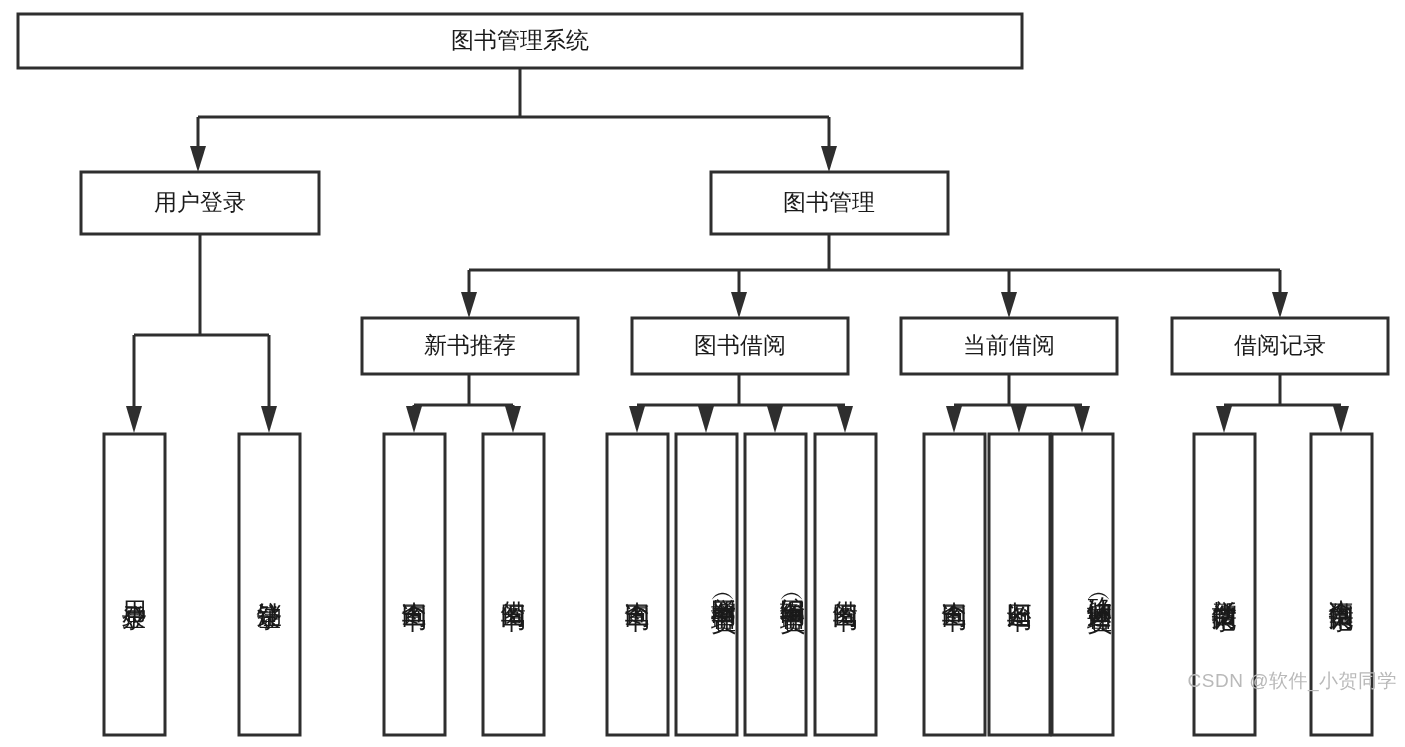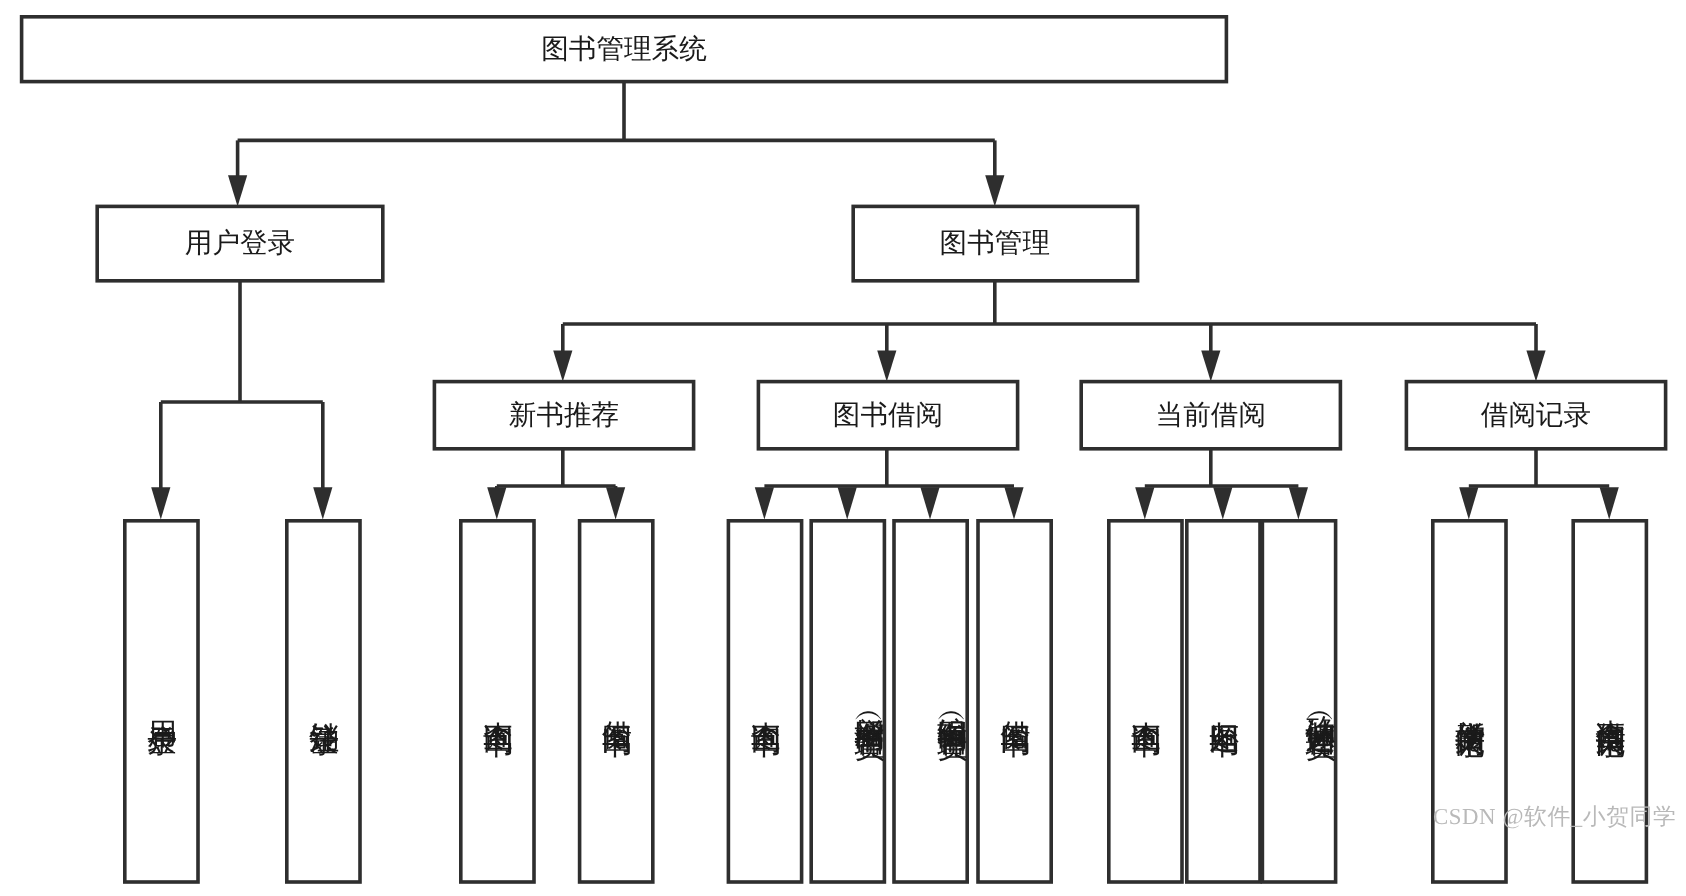--- a/index.html
+++ b/index.html
@@ -63,21 +63,21 @@
     white-space: nowrap;
     pointer-events: none;
   }
   .vlabel.center-v {
     align-items: center;
   }
   .watermark {
     position: absolute;
     right: 8px;
     bottom: 6px;
-    font-family: Liberation Serif, serif;
+    font-family: Liberation Sans, sans-serif;
     font-size: 19px;
     color: #b9b9b9;
     letter-spacing: 0.5px;
     white-space: nowrap;
   }
 </style>
 </head>
 <body>
 
 <div id="diagram-root">

